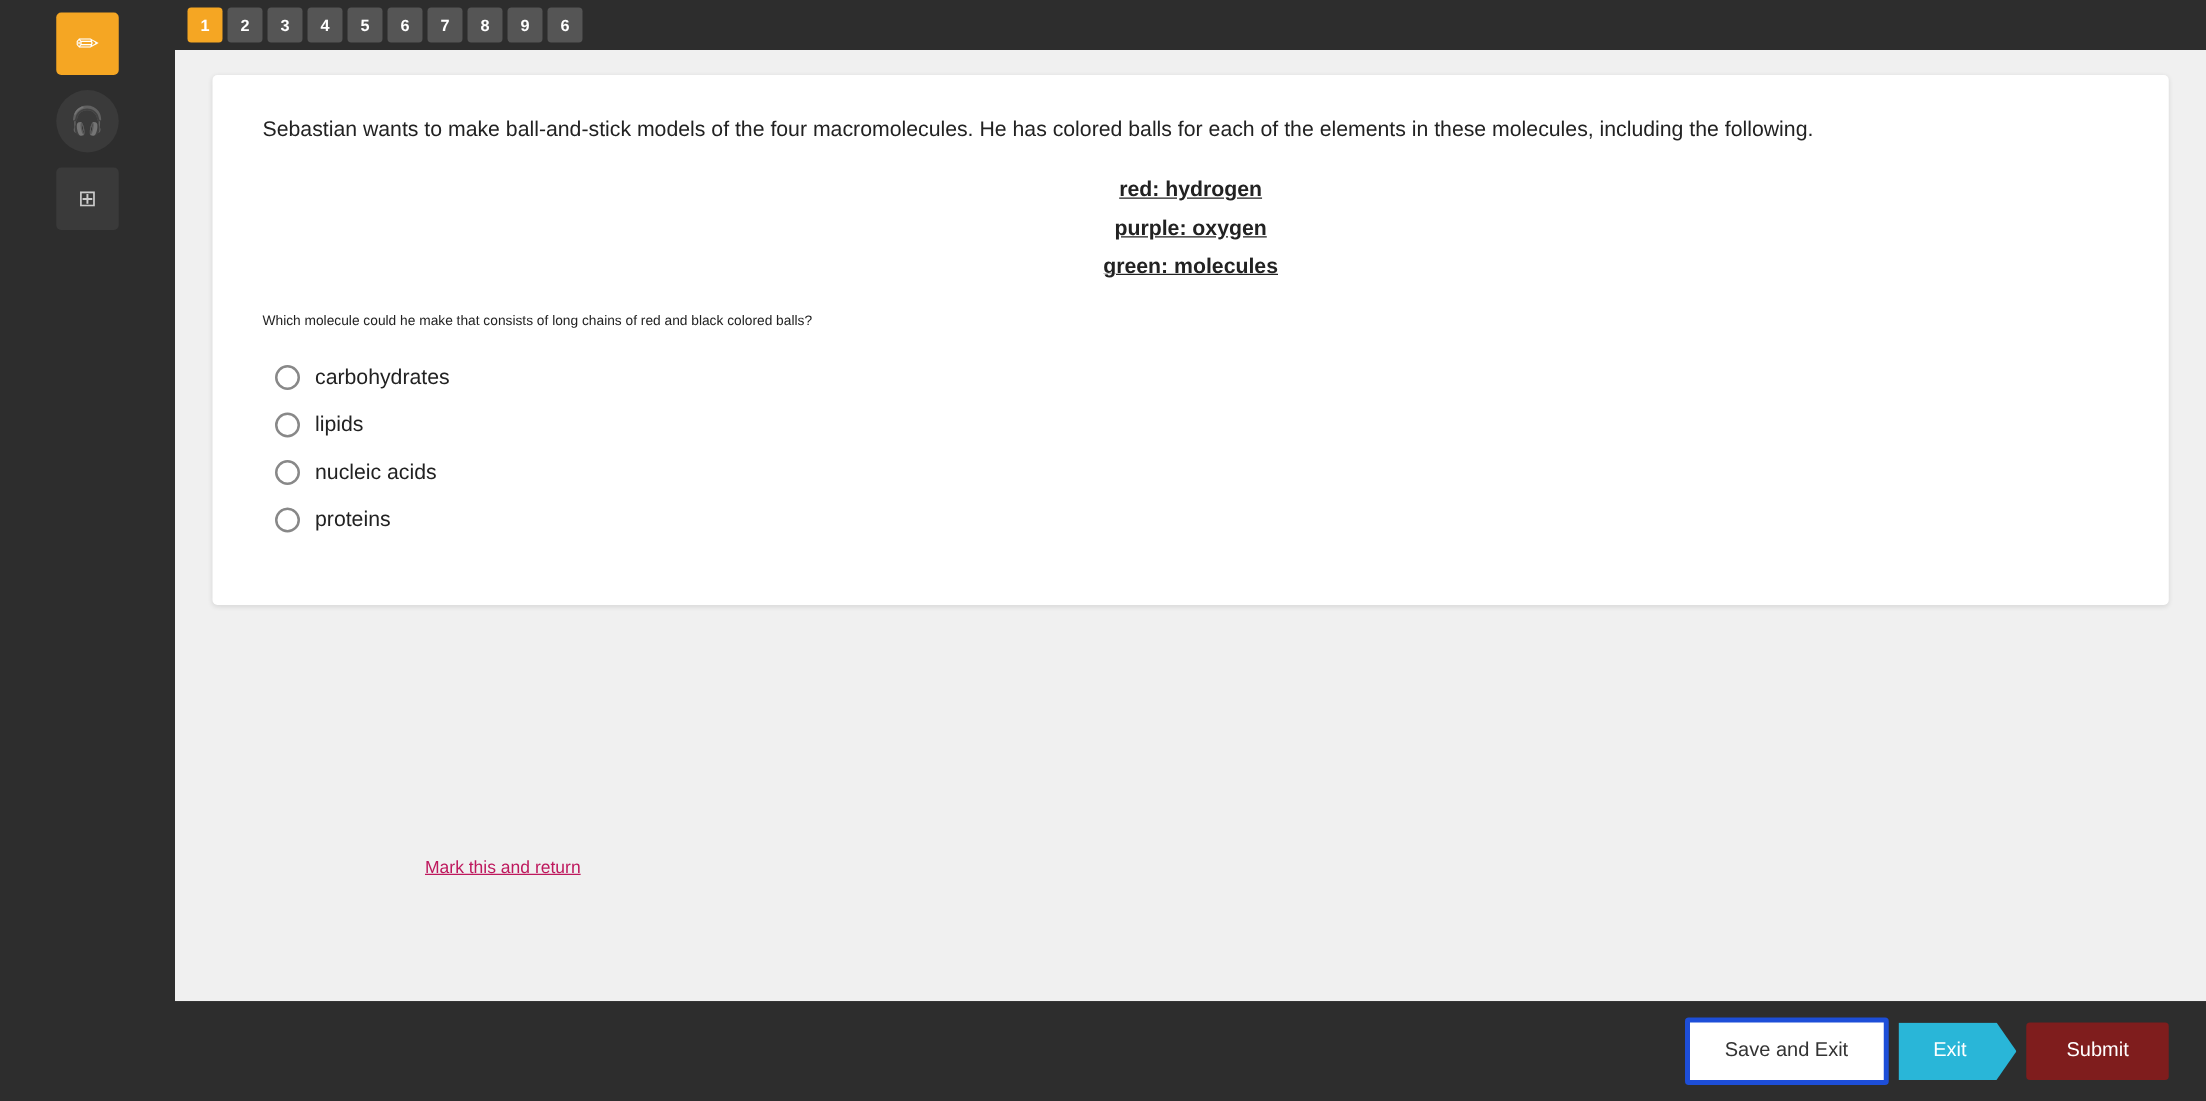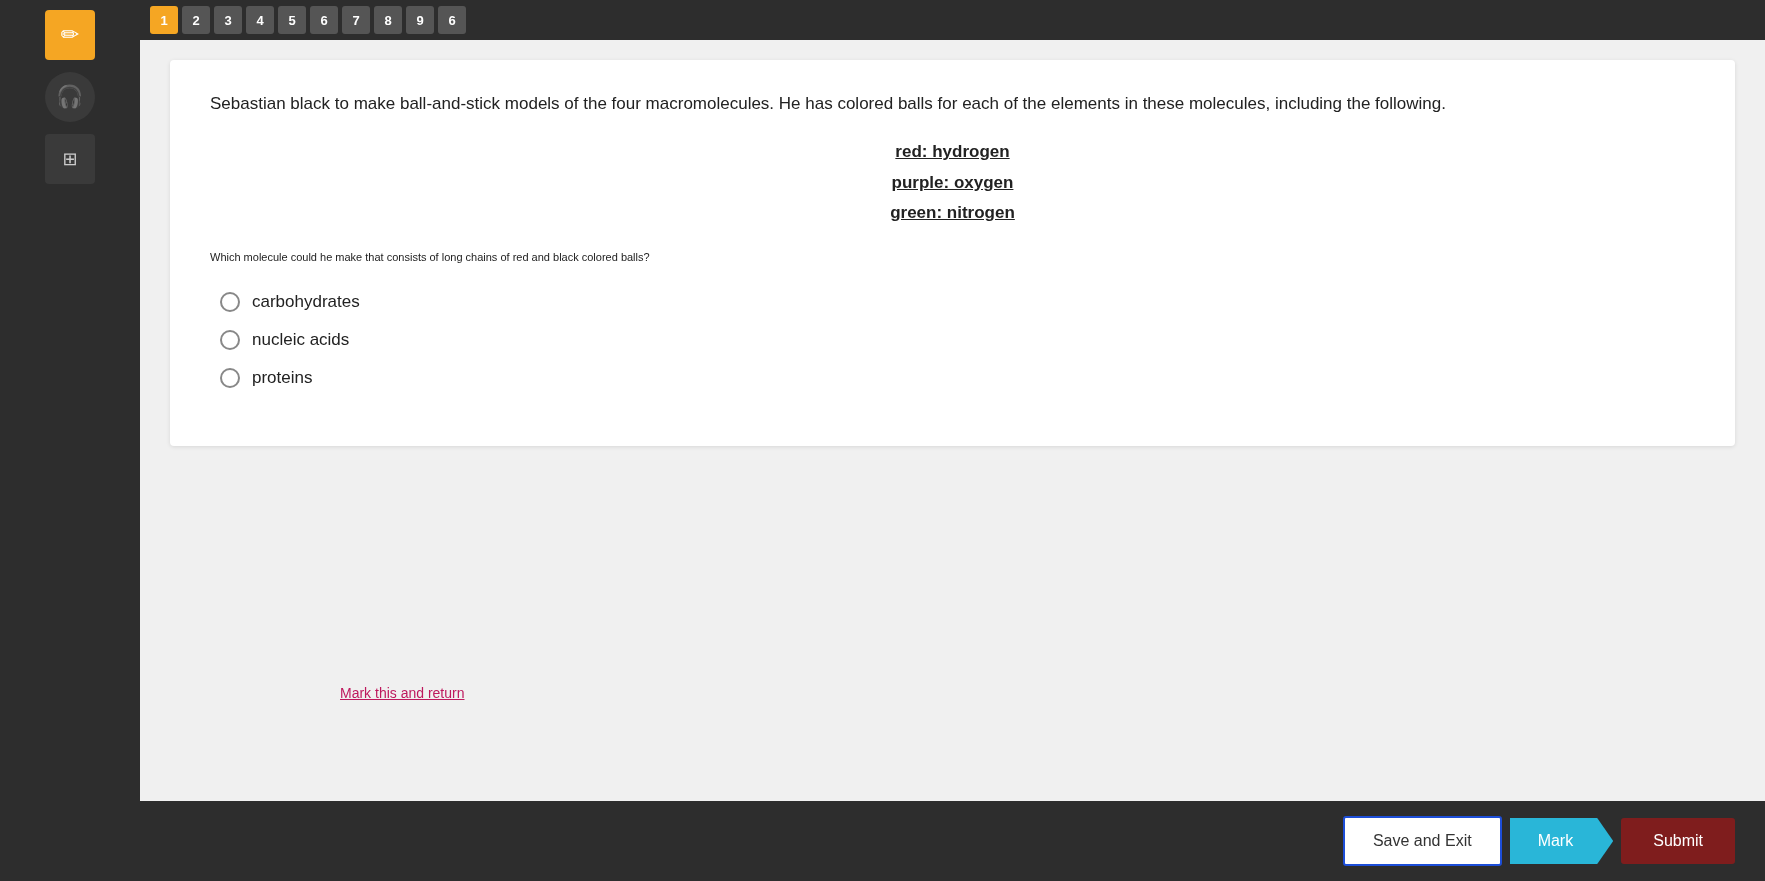--- a/index.html
+++ b/index.html
@@ -197,21 +197,21 @@
       left: 200px;
       color: #be185d;
       font-size: 14px;
       text-decoration: underline;
       cursor: pointer;
     }
 
     .btn-save-exit {
       background: white;
       color: #333;
-      border: 2px solid #1d4ed8;
+      border: 4px solid #1d4ed8;
       padding: 14px 28px;
       font-size: 16px;
       cursor: pointer;
       border-radius: 3px;
       margin-right: 8px;
     }
 
     .btn-next {
       background: #29b6d8;
       color: white;
@@ -260,52 +260,56 @@
     <div class="num-badge inactive">6</div>
     <div class="num-badge inactive">7</div>
     <div class="num-badge inactive">8</div>
     <div class="num-badge inactive">9</div>
     <div class="num-badge inactive">6</div>
   </div>
 
   <div class="main-content">
     <div class="question-card">
 
-      <p class="question-text">Sebastian black to make ball-and-stick models of the four macromolecules. He has colored balls for each of the elements in these molecules, including the following.</p>
+      <p class="question-text">Sebastian wants to make ball-and-stick models of the four macromolecules. He has colored balls for each of the elements in these molecules, including the following.</p>
 
       <div class="color-list">
         <p>red: hydrogen</p>
         <p>purple: oxygen</p>
-        <p>green: nitrogen</p>
+        <p>green: molecules</p>
       </div>
 
       <p class="question-sub">Which molecule could he make that consists of long chains of red and black colored balls?</p>
 
       <ul class="options-list">
         <li>
           <div class="radio-circle"></div>
           <span>carbohydrates</span>
+        </li>
+        <li>
+          <div class="radio-circle"></div>
+          <span>lipids</span>
         </li>
         <li>
           <div class="radio-circle"></div>
           <span>nucleic acids</span>
         </li>
         <li>
           <div class="radio-circle"></div>
           <span>proteins</span>
         </li>
       </ul>
 
     </div>
 
     <a class="mark-return-link">Mark this and return</a>
 
   </div>
 
   <div class="bottom-bar">
     <button class="btn-save-exit">Save and Exit</button>
-    <button class="btn-next">Mark</button>
+    <button class="btn-next">Exit</button>
     <button class="btn-submit">Submit</button>
   </div>
 
   <div style="position:absolute;bottom:0;left:0;right:0;height:120px;background:#1a1a1a;z-index:-1;"></div>
 
 </div>
 
 </body></html>

